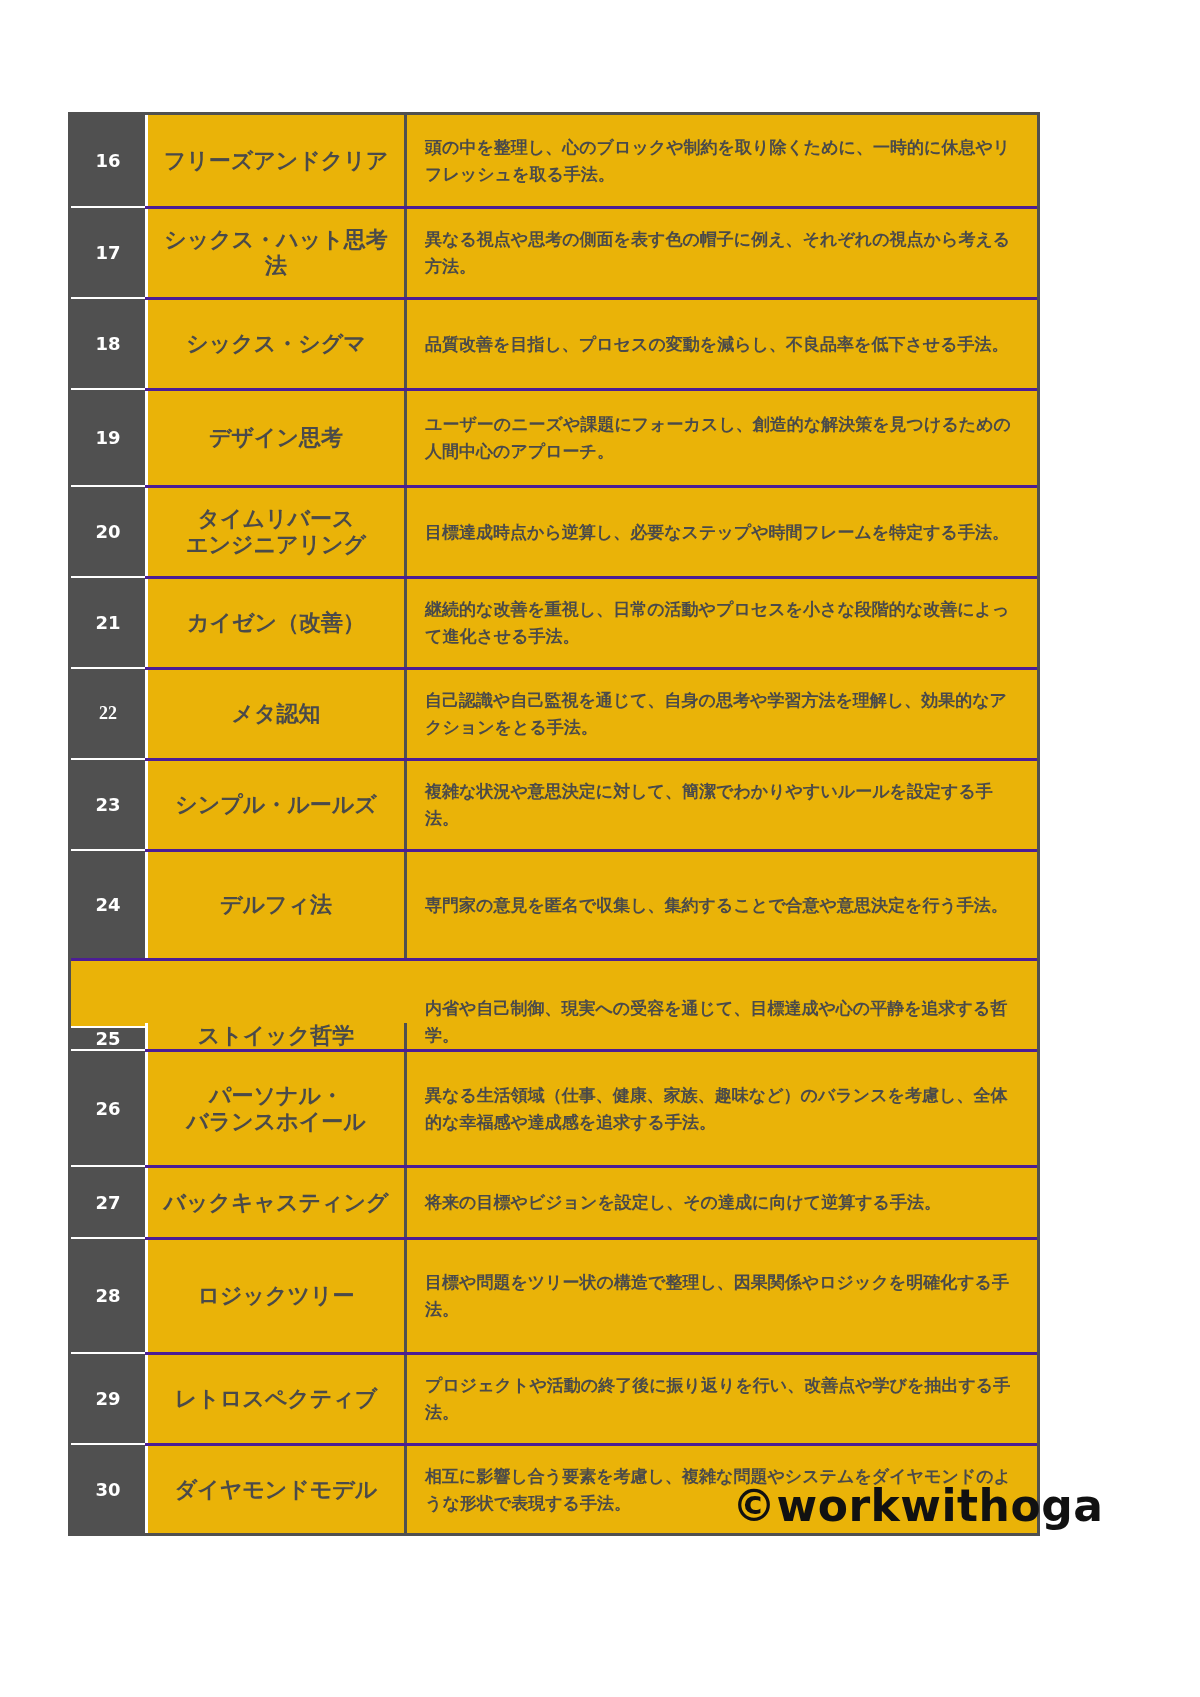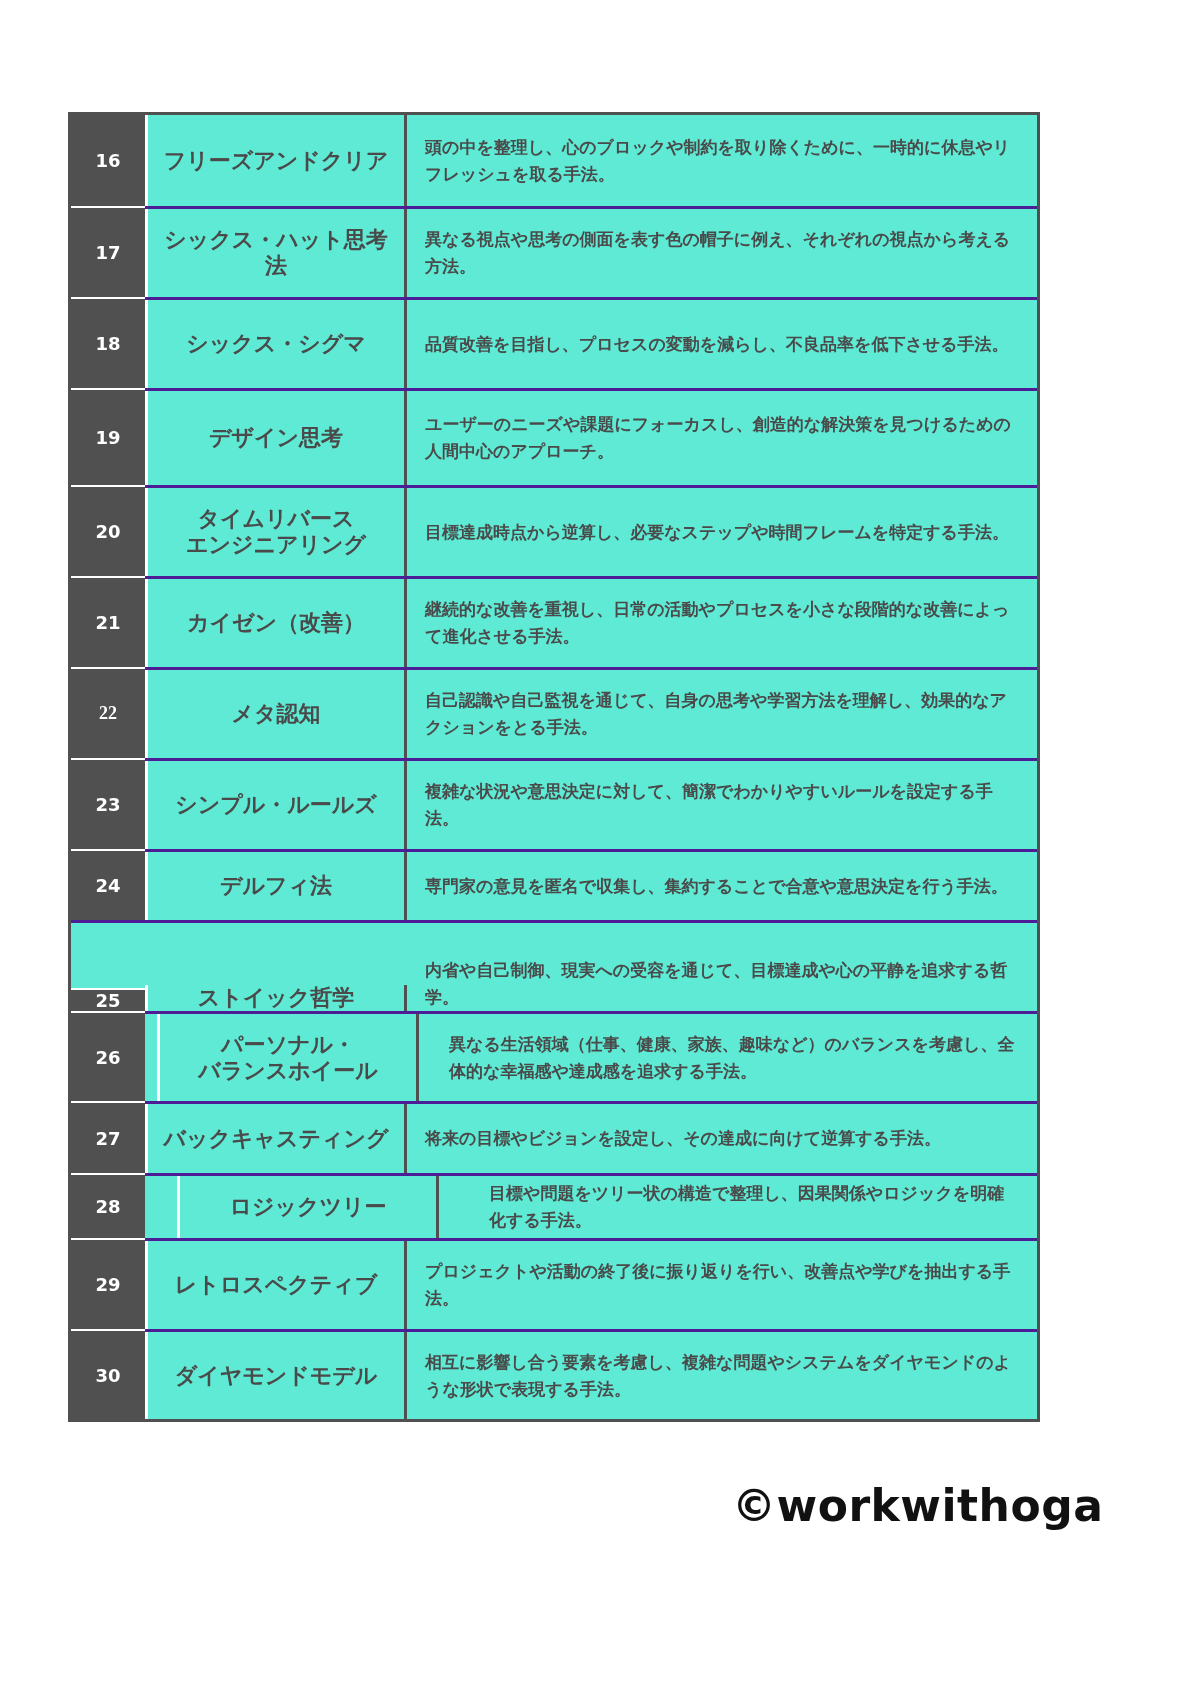--- a/index.html
+++ b/index.html
@@ -12,21 +12,21 @@
       color: #4a4a4a;
       overflow: hidden;
     }
     .table {
       position: absolute;
       left: 68px;
       top: 112px;
       width: 972px;
       border: 3px solid #505050;
       box-sizing: border-box;
-      background: #5eead4;
+      background: #eab308;
     }
     .row {
       display: flex;
       position: relative;
       box-sizing: border-box;
     }
     .row + .row { border-top: 3px solid #4c1d95; }
     .row + .row .num-cell { border-top: 2px solid #ffffff; margin-top: -3px; }
     .num-cell {
       width: 74px;
@@ -136,50 +136,50 @@
         <span>自己認識や自己監視を通じて、自身の思考や学習方法を理解し、効果的なアクションをとる手法。</span>
       </div>
   </div>
     <div class="row" style="height: 91px;">
     <div class="num-cell">23</div>
     <div class="name-cell">シンプル・ルールズ</div>
     <div class="desc-cell">
         <span>複雑な状況や意思決定に対して、簡潔でわかりやすいルールを設定する手法。</span>
       </div>
   </div>
-    <div class="row" style="height: 71px;">
+    <div class="row" style="height: 109px;">
     <div class="num-cell">24</div>
     <div class="name-cell">デルフィ法</div>
     <div class="desc-cell">
         <span>専門家の意見を匿名で収集し、集約することで合意や意思決定を行う手法。</span>
       </div>
   </div>
     <div class="row" style="height: 91px; align-items: flex-end;">
     <div class="num-cell">25</div>
     <div class="name-cell">ストイック哲学</div>
     <div class="desc-cell">
         <span>内省や自己制御、現実への受容を通じて、目標達成や心の平静を追求する哲学。</span>
       </div>
   </div>
-    <div class="row" style="height: 90px; gap: 12px;">
+    <div class="row" style="height: 116px;">
     <div class="num-cell">26</div>
     <div class="name-cell">パーソナル・
 バランスホイール</div>
     <div class="desc-cell">
         <span>異なる生活領域（仕事、健康、家族、趣味など）のバランスを考慮し、全体的な幸福感や達成感を追求する手法。</span>
       </div>
   </div>
     <div class="row" style="height: 72px;">
     <div class="num-cell">27</div>
     <div class="name-cell">バックキャスティング</div>
     <div class="desc-cell">
         <span>将来の目標やビジョンを設定し、その達成に向けて逆算する手法。</span>
       </div>
   </div>
-    <div class="row" style="height: 65px; gap: 32px;">
+    <div class="row" style="height: 115px;">
     <div class="num-cell">28</div>
     <div class="name-cell">ロジックツリー</div>
     <div class="desc-cell">
         <span>目標や問題をツリー状の構造で整理し、因果関係やロジックを明確化する手法。</span>
       </div>
   </div>
     <div class="row" style="height: 91px;">
     <div class="num-cell">29</div>
     <div class="name-cell">レトロスペクティブ</div>
     <div class="desc-cell">

